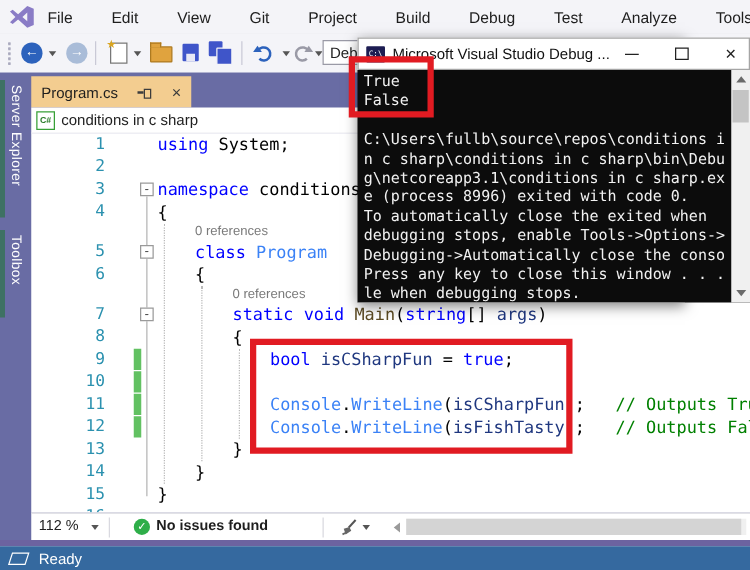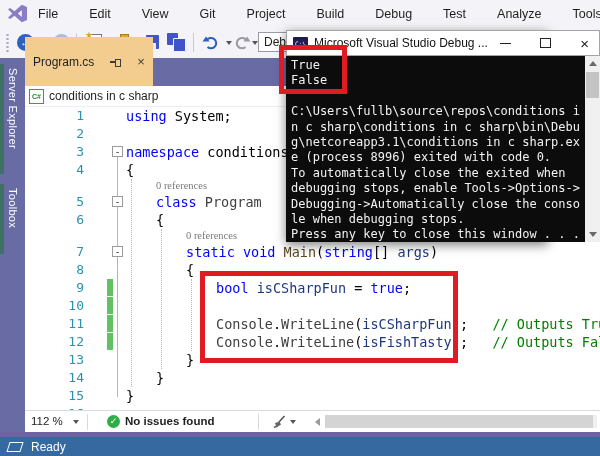--- a/index.html
+++ b/index.html
@@ -47,21 +47,21 @@
   .main{position:absolute;left:0;top:58px;width:600px;height:374px;background:#696ca4;}
   .side{position:absolute;left:0;top:0;width:25px;height:374px;}
   .side-tab{position:relative;width:25px;color:#fff;font-size:11px;letter-spacing:.3px;
     writing-mode:vertical-rl;display:flex;align-items:center;padding-top:4px;box-sizing:border-box;white-space:nowrap;}
   .side-tab .accent{position:absolute;left:0;top:0;bottom:0;width:4px;background:#3e7163;}
   .tab-se{height:110px;margin-top:6px;}
   .tab-tb{height:70px;margin-top:10px;}
 
   .editor-col{position:absolute;left:25px;top:0;width:575px;height:374px;}
   .tabstrip{position:absolute;left:0;top:0;width:575px;height:28px;display:flex;align-items:flex-end;}
-  .doc-tab{height:25px;background:#f3cd90;display:flex;align-items:center;padding:12px 8px;gap:16px;
+  .doc-tab{height:25px;background:#f3cd90;display:flex;align-items:center;padding:0 8px;gap:16px;
     font-size:12px;color:#1e1e1e;}
   .pin-icon{display:inline-block;width:11px;height:10px;position:relative;}
   .pin-icon:before{content:"";position:absolute;left:0;top:4px;width:5px;height:2px;background:#3c3c3c;}
   .pin-icon:after{content:"";position:absolute;left:5px;top:2px;width:4px;height:6px;border:1px solid #3c3c3c;background:#f3cd90;}
   .close-tab{font-size:13px;color:#3c3c3c;line-height:1;}
 
   .navbar{position:absolute;left:0;top:28px;width:575px;height:21px;background:#fff;
     display:flex;align-items:center;gap:5px;padding-left:4px;box-sizing:border-box;border-bottom:1px solid #ededf2;}
   .csproj{width:13px;height:13px;border:1px solid #37a036;color:#2c7d2b;font-size:7px;font-weight:bold;
     display:flex;align-items:center;justify-content:center;background:#fff;}
@@ -71,22 +71,22 @@
   .code-area{position:absolute;left:0;top:49px;width:575px;height:303px;background:#fff;overflow:hidden;}
   .guide{position:absolute;border-left:1px dotted #b9b9b9;width:0;}
   .foldline{position:absolute;left:92px;top:50px;height:240px;border-left:1px solid #b5b5b5;}
   .cl{position:relative;height:18px;font-family:"DejaVu Sans Mono",monospace;font-size:13.5px;line-height:18px;}
   .lensrow{height:14px;}
   .ln{position:absolute;left:0;top:0;width:59px;text-align:right;color:#2b91af;font-size:13px;}
   .chg{position:absolute;left:82px;top:0;bottom:1px;width:6px;background:#62c162;}
   .fold{position:absolute;left:87px;top:3px;width:11px;height:11px;border:1px solid #9a9a9a;background:#fff;
     font-size:10px;line-height:10px;text-align:center;color:#444;font-style:normal;box-sizing:border-box;}
   .code{position:absolute;top:0;white-space:pre;}
-  .lens{position:absolute;top:0;font-family:Liberation Serif, serif;font-size:10.5px;line-height:13px;color:#7a7a7a;}
-  .tk.kw{color:#0000ff;}.tk.ty{color:#404040;}.tk.id{color:#1f377f;}
+  .lens{position:absolute;top:0;font-family:Liberation Sans, sans-serif;font-size:10.5px;line-height:13px;color:#7a7a7a;}
+  .tk.kw{color:#0000ff;}.tk.ty{color:#3b82f6;}.tk.id{color:#1f377f;}
   .tk.pl{color:#000;}.tk.cm{color:#008000;}.tk.mt{color:#5b4a22;}
 
   
   .ebar{position:absolute;left:0;top:352px;width:575px;height:22px;background:#fff;border-top:1px solid #d9d9e0;}
   .ebar *{position:absolute;}
   .zoomlbl{left:6px;top:4px;font-size:11.5px;color:#222;}
   .zcaret{left:48px;top:9px;width:0;height:0;border-left:3.5px solid transparent;border-right:3.5px solid transparent;border-top:4px solid #555;}
   .esep1{left:62px;top:3px;width:1px;height:16px;background:#d9d9e0;}
   .check{left:82px;top:4px;width:13px;height:13px;border-radius:50%;background:#2eae49;color:#fff;
     font-size:9px;line-height:13px;text-align:center;}
@@ -339,22 +339,22 @@
           <div class="con-line">True</div>
           <div class="con-line">False</div>
           <div class="con-line">&nbsp;</div>
           <div class="con-line">C:\Users\fullb\source\repos\conditions i</div>
           <div class="con-line">n c sharp\conditions in c sharp\bin\Debu</div>
           <div class="con-line">g\netcoreapp3.1\conditions in c sharp.ex</div>
           <div class="con-line">e (process 8996) exited with code 0.</div>
           <div class="con-line">To automatically close the exited when</div>
           <div class="con-line">debugging stops, enable Tools-&gt;Options-&gt;</div>
           <div class="con-line">Debugging-&gt;Automatically close the conso</div>
+          <div class="con-line">Press any key to close this window . . .</div>
           <div class="con-line">le when debugging stops.</div>
-          <div class="con-line">Press any key to close this window . . .</div>
         </div>
       <div class="con-scroll">
         <i class="sc-up"></i>
         <i class="sc-thumb"></i>
         <i class="sc-down"></i>
       </div>
     </div>
   </div>
 
   <div class="anno anno1"></div>

